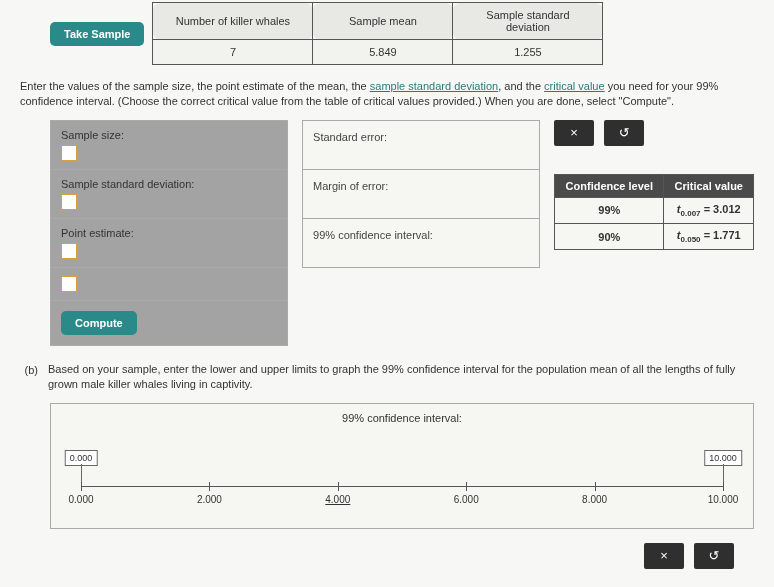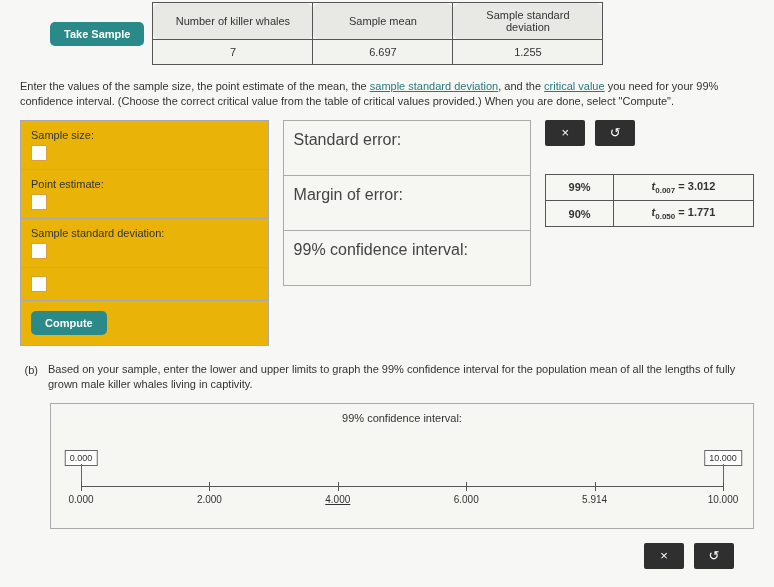--- a/index.html
+++ b/index.html
@@ -39,22 +39,23 @@
   .stat-table th:nth-child(2), .stat-table td:nth-child(2) { width: 140px; }
   .stat-table th:nth-child(3), .stat-table td:nth-child(3) { width: 150px; }
 
   .instructions { margin: 14px 10px 10px 10px; line-height: 1.4; color: #333; }
   .instructions .link { color: #2a7a7a; text-decoration: underline; }
 
   .panel-row { display: flex; gap: 14px; margin: 8px 10px 0 10px; align-items: flex-start; }
 
   .input-panel {
     border: 1px solid #aaa;
-    background: #eab308;
+    background: #a3a3a3;
     width: 250px;
+    margin-left: 30px;
   }
   .input-cell {
     border-bottom: 1px solid #aaa;
     padding: 8px 10px 8px 10px;
   }
   .input-cell:last-of-type { border-bottom: none; }
   .input-cell label { display: block; margin-bottom: 4px; font-size: 11px; color: #333; }
   .tiny-input {
     width: 16px; height: 16px;
     border: 1px solid #d9a13e;
@@ -66,21 +67,21 @@
   .compute-row { padding: 10px; }
 
   .results-panel {
     border: 1px solid #aaa;
     background: #f6f6f2;
     width: 250px;
   }
   .results-cell {
     border-bottom: 1px solid #aaa;
     padding: 10px 10px 26px 10px;
-    font-size: 16px;
+    font-size: 11px;
     color: #444;
   }
   .results-cell:last-child { border-bottom: none; }
 
   .right-col { display: flex; flex-direction: column; gap: 14px; width: 210px; }
 
   .icon-row { display: flex; gap: 10px; }
   .icon-btn {
     width: 40px; height: 26px;
     background: #2f2f2f;
@@ -153,43 +154,43 @@
     <button class="pill-btn">Take Sample</button>
     <table class="stat-table">
       <tbody>
           <tr>
         <th>Number of killer whales</th>
         <th>Sample mean</th>
         <th>Sample standard deviation</th>
       </tr>
       <tr>
         <td>7</td>
-        <td>6.697</td>
+        <td>5.849</td>
         <td>1.255</td>
       </tr>
     </tbody>
       </table>
   </div>
 
   <div class="instructions">
     <span>Enter the values of the sample size, the point estimate of the mean, the </span><span class="link">sample standard deviation</span><span>, and the </span><span class="link">critical value</span><span> you need for your 99% confidence interval. (Choose the correct critical value from the table of critical values provided.) When you are done, select "Compute".</span>
   </div>
 
   <div class="panel-row">
     <div class="input-panel">
       <div class="input-cell">
         <label>Sample size:</label>
         <input class="tiny-input" style="">
       </div>
       <div class="input-cell">
+        <label>Sample standard deviation:</label>
+        <input class="tiny-input" style="">
+      </div>
+      <div class="input-cell">
         <label>Point estimate:</label>
-        <input class="tiny-input" style="">
-      </div>
-      <div class="input-cell">
-        <label>Sample standard deviation:</label>
         <input class="tiny-input" style="">
       </div>
       <div class="input-cell">
         <input class="tiny-input" style="">
       </div>
       <div class="compute-row">
         <button class="pill-btn">Compute</button>
       </div>
     </div>
 
@@ -206,20 +207,24 @@
           </button>
         <button class="icon-btn">
             <span>↺</span>
           </button>
       </div>
 
       <div style="flex:1"></div>
 
       <table class="crit-table">
         <tbody>
+            <tr>
+          <th>Confidence level</th>
+          <th>Critical value</th>
+        </tr>
         <tr>
           <td>99%</td>
           <td><i>t</i><span class="crit-sub">0.007</span> <span>= 3.012</span></td>
         </tr>
         <tr>
           <td>90%</td>
           <td><i>t</i><span class="crit-sub">0.050</span> <span>= 1.771</span></td>
         </tr>
       </tbody>
         </table>
@@ -244,21 +249,21 @@
       <div class="axis-tick" style="left:20%;"></div>
       <div class="axis-tick" style="left:40%;"></div>
       <div class="axis-tick" style="left:60%;"></div>
       <div class="axis-tick" style="left:80%;"></div>
       <div class="axis-tick" style="left:100%;"></div>
 
       <div class="axis-label" style="left:0%;">0.000</div>
       <div class="axis-label" style="left:20%;">2.000</div>
       <div class="axis-label" style="left:40%;text-decoration:underline;">4.000</div>
       <div class="axis-label" style="left:60%;">6.000</div>
-      <div class="axis-label" style="left:80%;">5.914</div>
+      <div class="axis-label" style="left:80%;">8.000</div>
       <div class="axis-label" style="left:100%;">10.000</div>
     </div>
   </div>
 
   <div class="bottom-icons">
     <button class="icon-btn">
         <span>×</span>
       </button>
     <button class="icon-btn">
         <span>↺</span>

